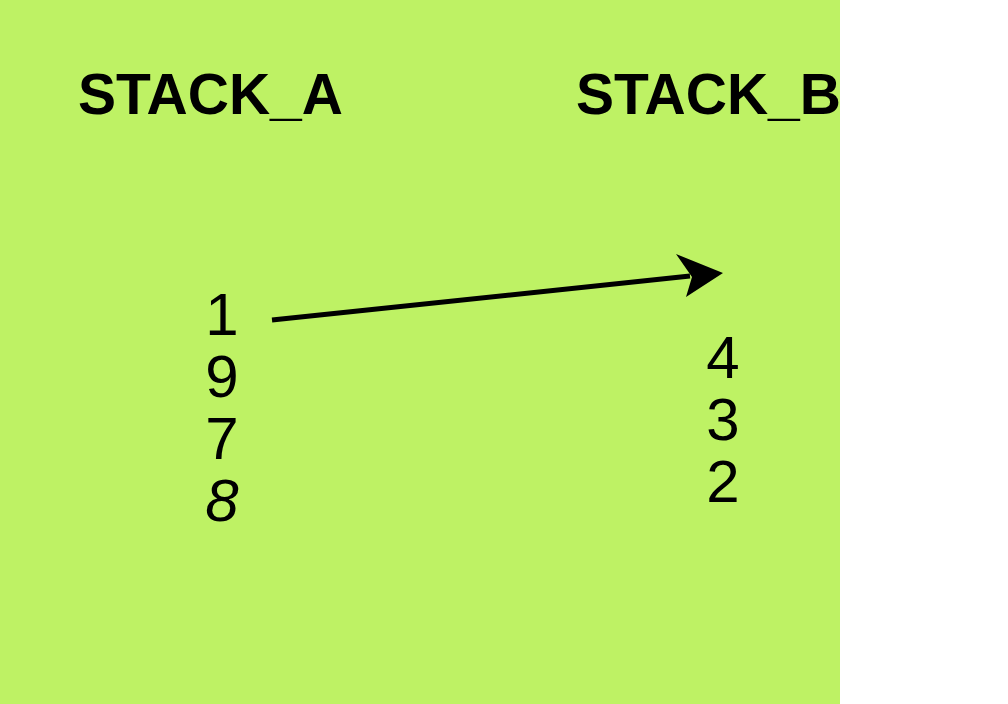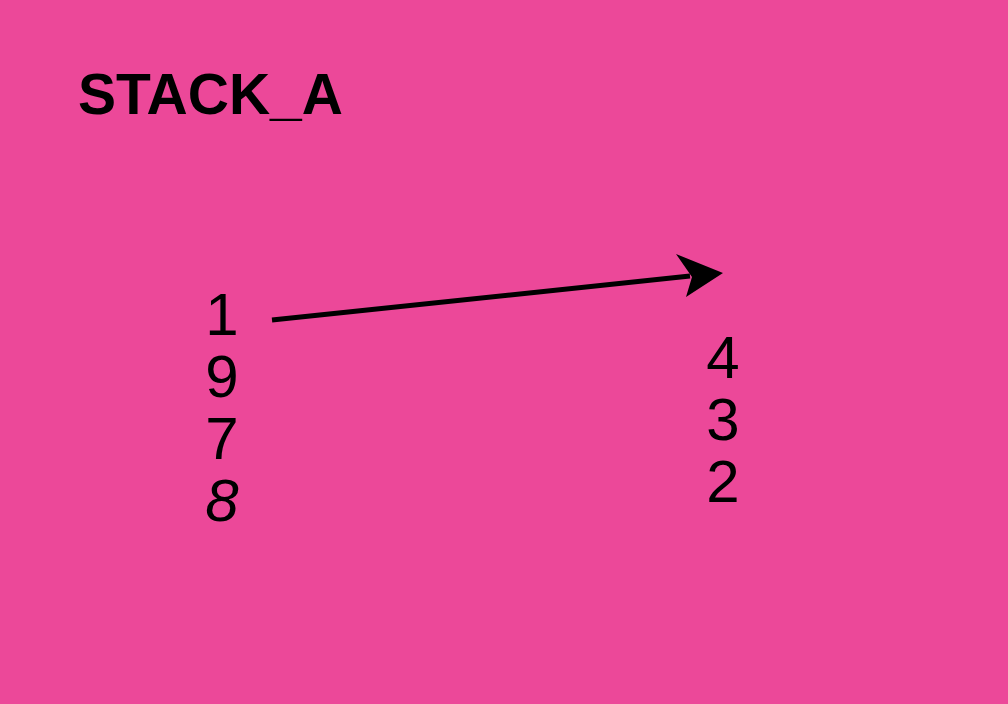--- a/index.html
+++ b/index.html
@@ -6,23 +6,23 @@
   html, body {
     margin: 0;
     padding: 0;
     background: #ffffff;
   }
   body {
     font-family: "Liberation Sans", sans-serif;
   }
   #canvas {
     position: relative;
-    width: 1008px;
+    width: 840px;
     height: 704px;
-    background: #ec4899;
+    background: #bef264;
     overflow: hidden;
   }
   .stack-header {
     position: absolute;
     font-family: "Liberation Sans", sans-serif;
     font-weight: bold;
     font-size: 57px;
     line-height: 1;
     color: #000000;
     white-space: nowrap;
@@ -62,20 +62,21 @@
     pointer-events: none;
   }
 </style>
 </head>
 <body>
 
 <div id="canvas">
 
   <div class="stack-header" id="header-a">STACK_A</div>
 
+  <div class="stack-header" id="header-b">STACK_B</div>
 
   <div class="stack-column" id="column-a">
     <div class="stack-item">1</div>
     <div class="stack-item">9</div>
     <div class="stack-item">7</div>
     <div class="stack-item italic">8</div>
   </div>
 
   <div class="stack-column" id="column-b">
     <div class="stack-item">4</div>

